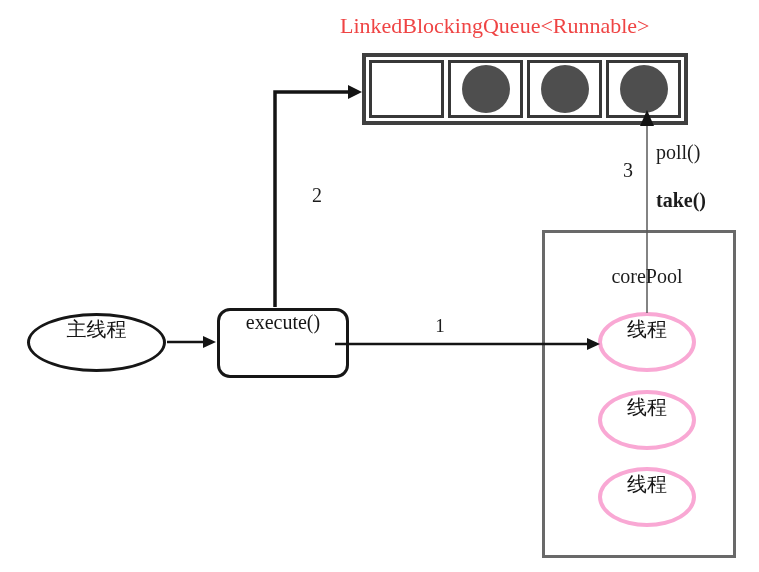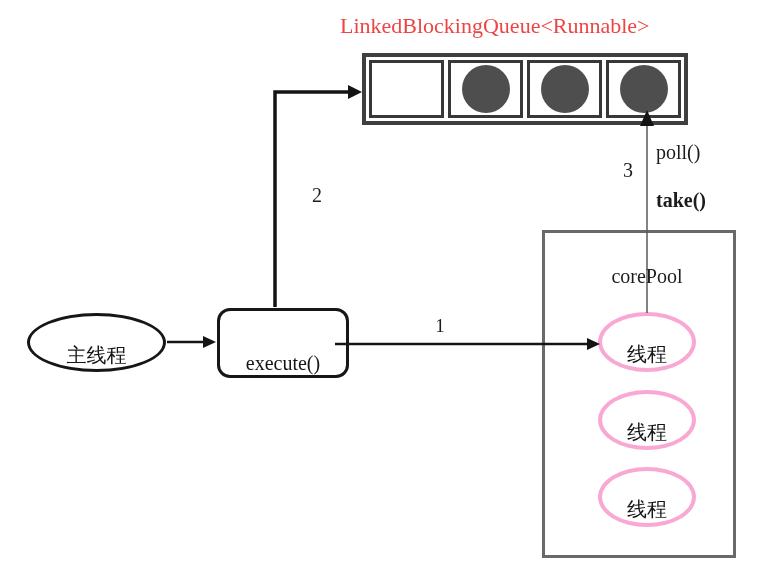--- a/index.html
+++ b/index.html
@@ -25,21 +25,21 @@
   .corepool{
     left:542px;top:230px;width:194px;height:328px;
     border:3px solid #696969;box-sizing:border-box;background:#fff;
   }
   .corepool-title{
     left:560px;top:246px;width:174px;text-align:center;
     font-size:20px;color:#1c1c1c;margin-top:19px;
   }
   
   .node{
-    display:flex;align-items:flex-end;justify-content:center;
+    display:flex;align-items:flex-start;justify-content:center;
     box-sizing:border-box;background:#fff;font-size:20px;color:#161616;
   }
   .main-ellipse{
     left:27px;top:313px;width:139px;height:59px;
     border:3px solid #161616;border-radius:50%;
   }
   .execute-box{
     left:217px;top:308px;width:132px;height:70px;
     border:3px solid #161616;border-radius:13px;
   }

